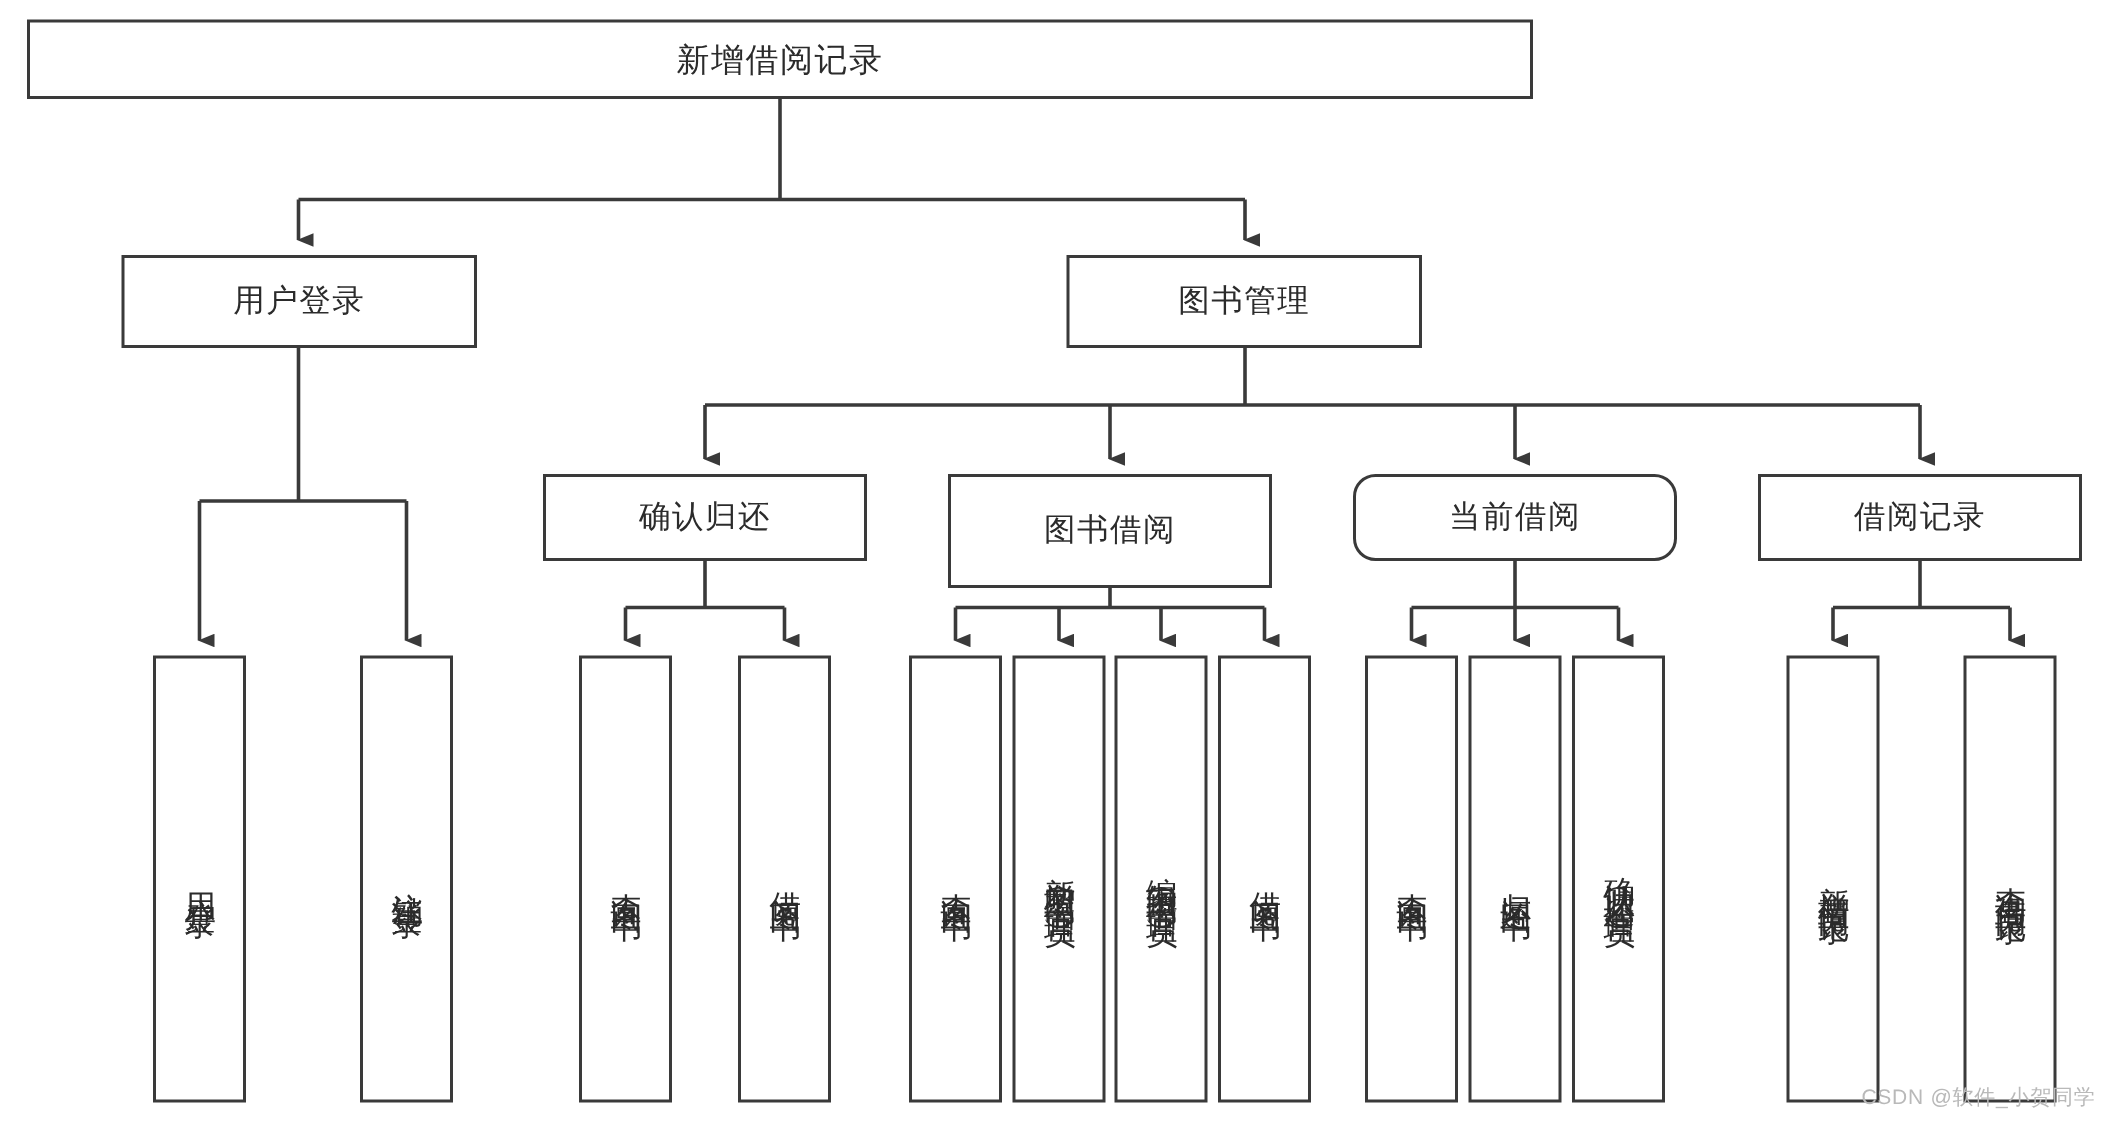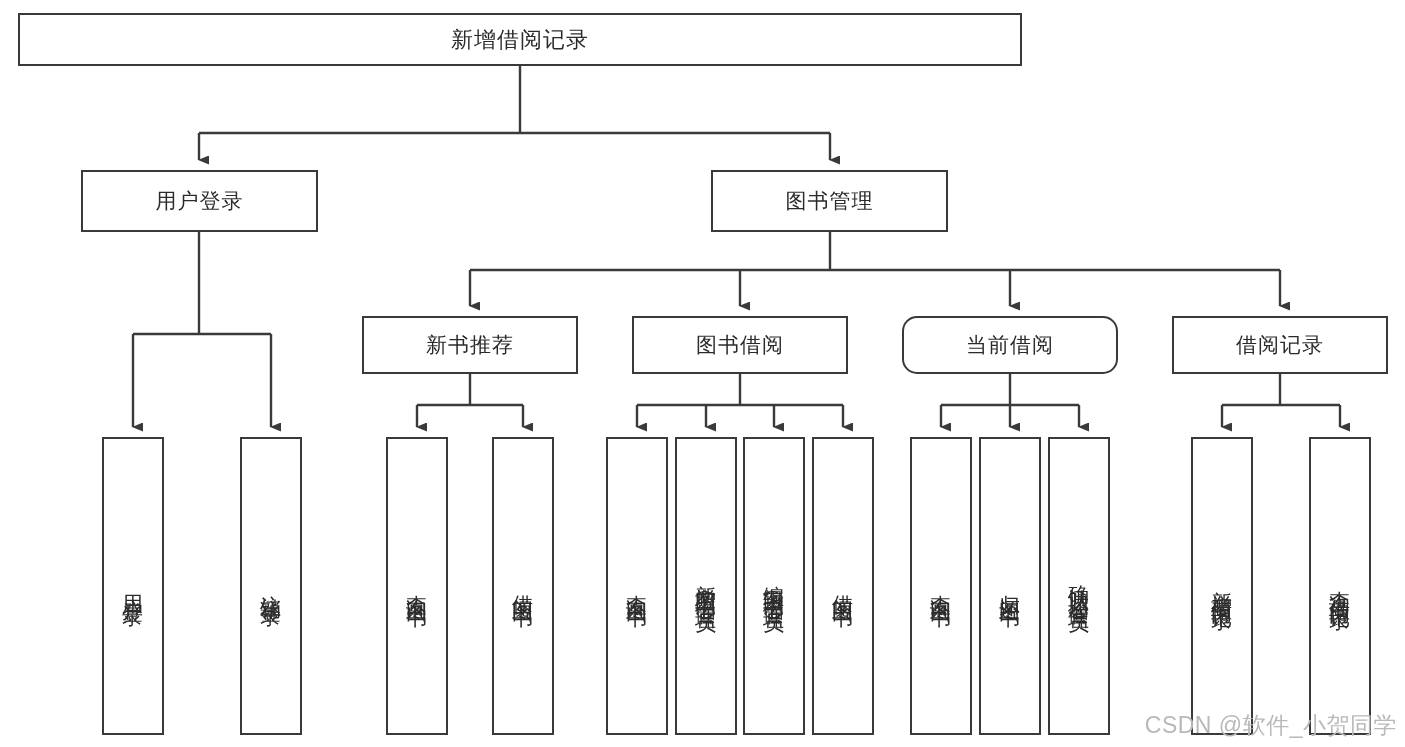--- a/index.html
+++ b/index.html
@@ -42,21 +42,21 @@
     letter-spacing:4px;
     line-height:1.0;
     white-space:nowrap;
     max-height:282px;
   }
 
   .watermark{
     position:absolute;
     right:8px;
     bottom:6px;
-    font-size:23px;
+    font-size:14px;
     color:#b9b9b9;
     white-space:nowrap;
     letter-spacing:0.5px;
   }
 </style>
 </head>
 <body>
 
 <div id="diagram">
 
@@ -115,23 +115,23 @@
   </div>
 
   <div class="node horiz" style="left:81px;top:170px;width:237px;height:62px;">
     <span class="label">用户登录</span>
   </div>
   <div class="node horiz" style="left:711px;top:170px;width:237px;height:62px;">
     <span class="label">图书管理</span>
   </div>
 
   <div class="node horiz" style="left:362px;top:316px;width:216px;height:58px;">
-    <span class="label">新书推荐</span>
+    <span class="label">确认归还</span>
   </div>
-  <div class="node horiz" style="left:632px;top:316px;width:216px;height:58px;">
+  <div class="node horiz" style="left:632px;top:316px;width:216px;height:76px;">
     <span class="label">图书借阅</span>
   </div>
   <div class="node horiz" style="left:902px;top:316px;width:216px;height:58px;border-radius:15px;">
     <span class="label">当前借阅</span>
   </div>
   <div class="node horiz" style="left:1172px;top:316px;width:216px;height:58px;justify-content:center;">
     <span class="label">借阅记录</span>
   </div>
 
   <div class="node leaf" style="left:102px;top:437px;width:62px;height:298px;">

